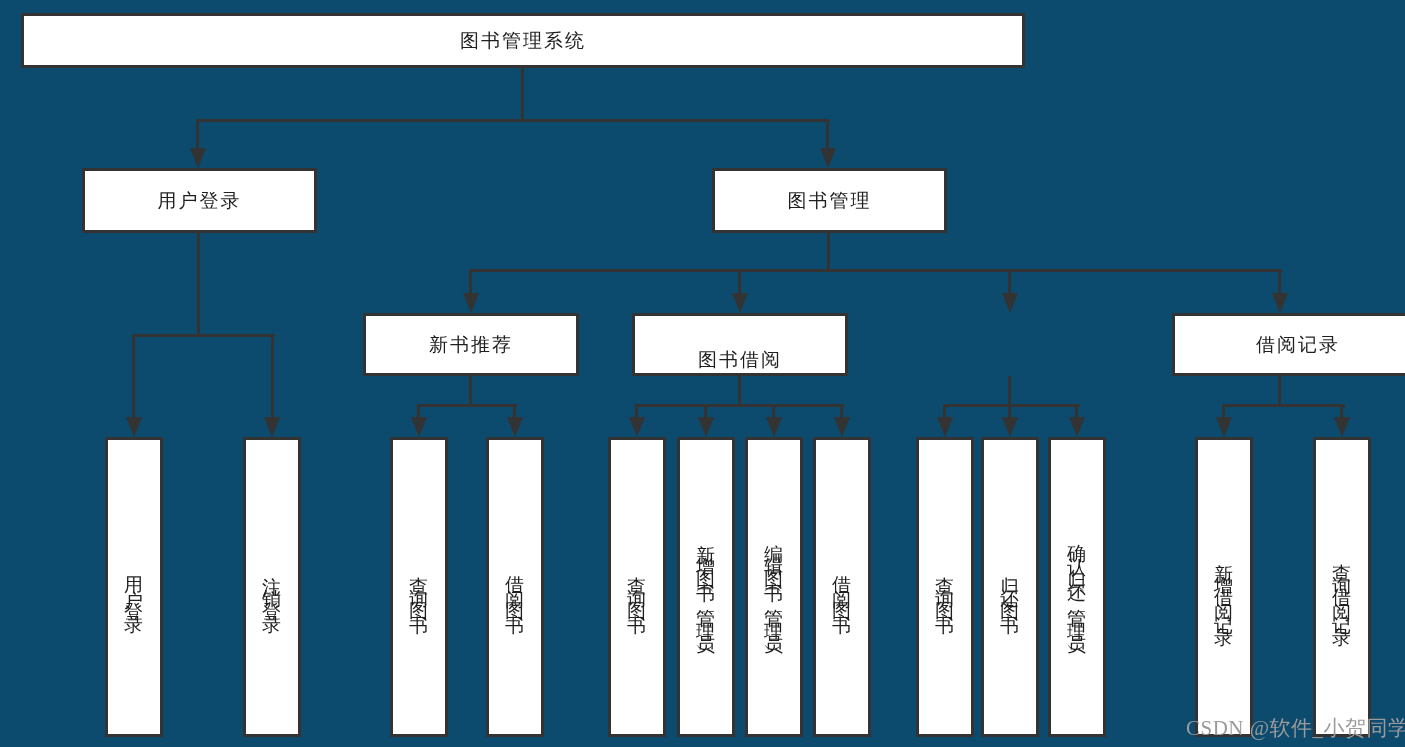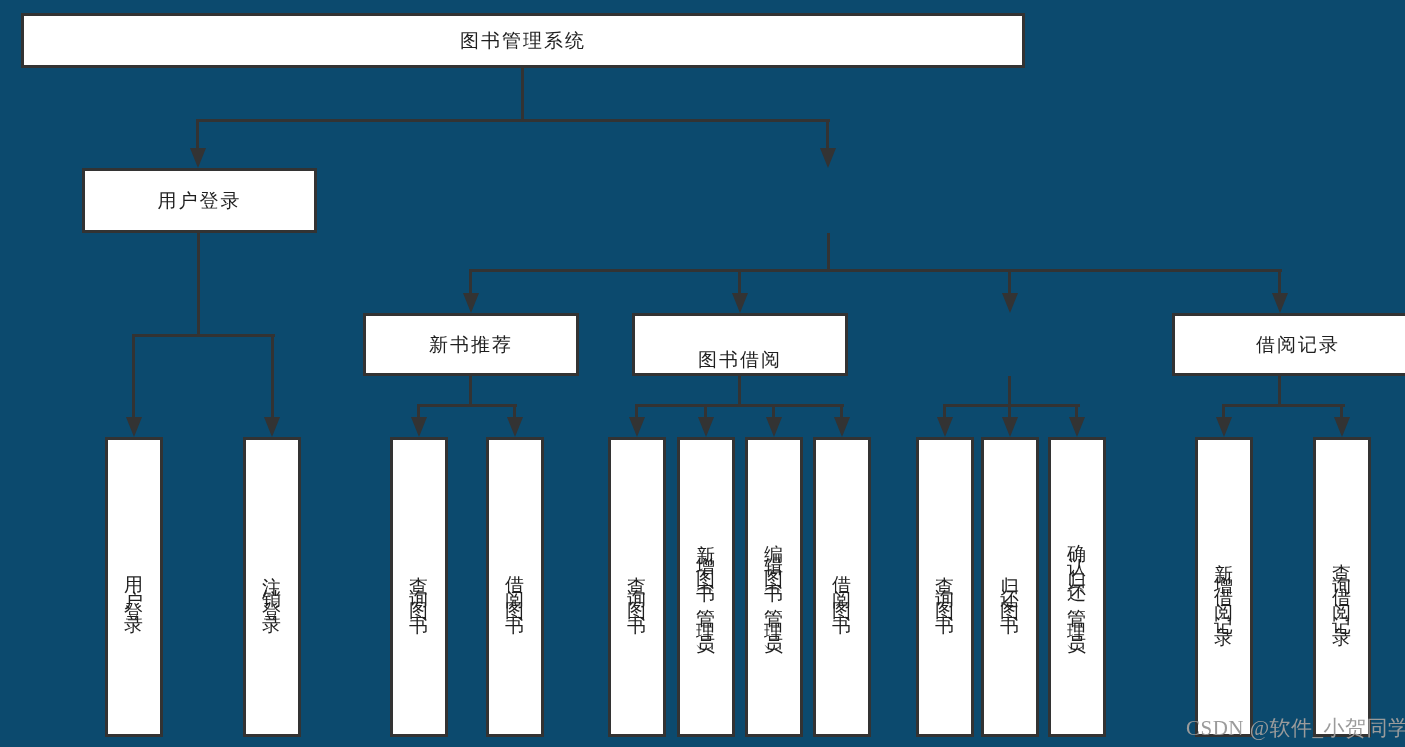--- a/index.html
+++ b/index.html
@@ -109,20 +109,23 @@
 
 <div id="canvas">
 
   <div class="node hnode b-root">
       <span>图书管理系统</span>
     </div>
 
   <div class="node hnode b-ul">
       <span>用户登录</span>
     </div>
+  <div class="node hnode b-bm">
+      <span>图书管理</span>
+    </div>
 
   <div class="node hnode b-rec">
       <span>新书推荐</span>
     </div>
   <div class="node hnode b-bor">
       <span>图书借阅</span>
     </div>
   <div class="node hnode b-brec">
       <span>借阅记录</span>
     </div>

